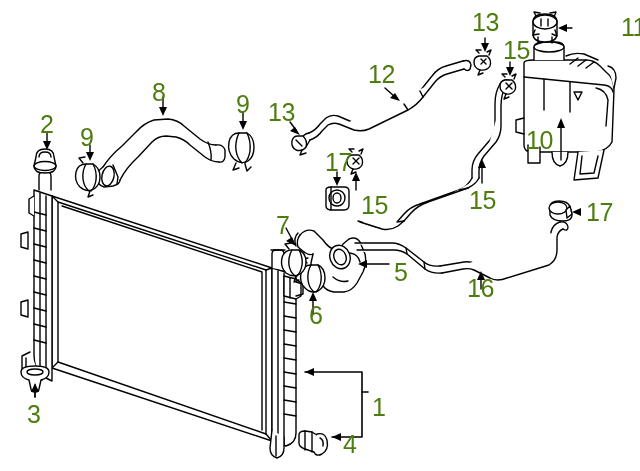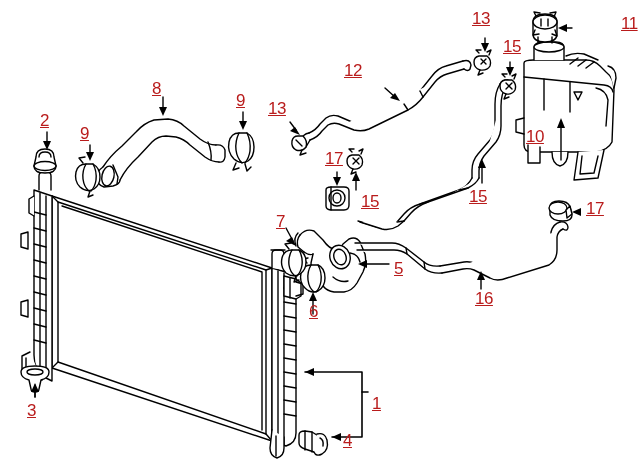--- a/index.html
+++ b/index.html
@@ -3,27 +3,26 @@
 <meta charset="utf-8">
 <style>
   html,body{margin:0;padding:0;background:#ffffff;}
   body{width:640px;height:471px;overflow:hidden;
        font-family:"Liberation Sans", sans-serif;}
   #diagram{position:relative;width:640px;height:471px;background:#fff;}
   svg#art{position:absolute;left:0;top:0;width:640px;height:471px;}
   .callout{
     position:absolute;
     font-family:"Liberation Sans", sans-serif;
-    font-size:17px;
+    font-size:25px;
     font-weight:400;
-    color:#b91c1c;
+    color:#4d7c0f;
     line-height:1;
     white-space:nowrap;
     letter-spacing:-0.5px;
-    text-decoration:underline;
   }
 </style>
 </head>
 <body>
 
 <div id="diagram">
 
   <svg id="art" viewBox="0 0 640 471" xmlns="http://www.w3.org/2000/svg" fill="none" stroke="#000" stroke-width="1.4" stroke-linecap="round" stroke-linejoin="round">
 
     <g>
@@ -381,23 +380,23 @@
   <div class="callout" style="left:27px;top:402px;">3</div>
   <div class="callout" style="left:343px;top:432px;">4</div>
   <div class="callout" style="left:394px;top:260px;">5</div>
   <div class="callout" style="left:309px;top:303px;">6</div>
   <div class="callout" style="left:276px;top:213px;">7</div>
   <div class="callout" style="left:152px;top:80px;">8</div>
   <div class="callout" style="left:80px;top:125px;">9</div>
   <div class="callout" style="left:236px;top:92px;">9</div>
   <div class="callout" style="left:526px;top:128px;">10</div>
   <div class="callout" style="left:580px;top:15px;margin-left:41px;">11</div>
-  <div class="callout" style="left:344px;top:62px;">12</div>
+  <div class="callout" style="left:368px;top:62px;">12</div>
   <div class="callout" style="left:472px;top:10px;">13</div>
   <div class="callout" style="left:268px;top:100px;">13</div>
   <div class="callout" style="left:469px;top:188px;">15</div>
   <div class="callout" style="left:503px;top:38px;">15</div>
   <div class="callout" style="left:361px;top:193px;">15</div>
-  <div class="callout" style="left:467px;top:290px;margin-left:8px;">16</div>
+  <div class="callout" style="left:467px;top:276px;">16</div>
   <div class="callout" style="left:325px;top:150px;">17</div>
   <div class="callout" style="left:586px;top:200px;">17</div>
 
 </div>
 
 </body></html>

